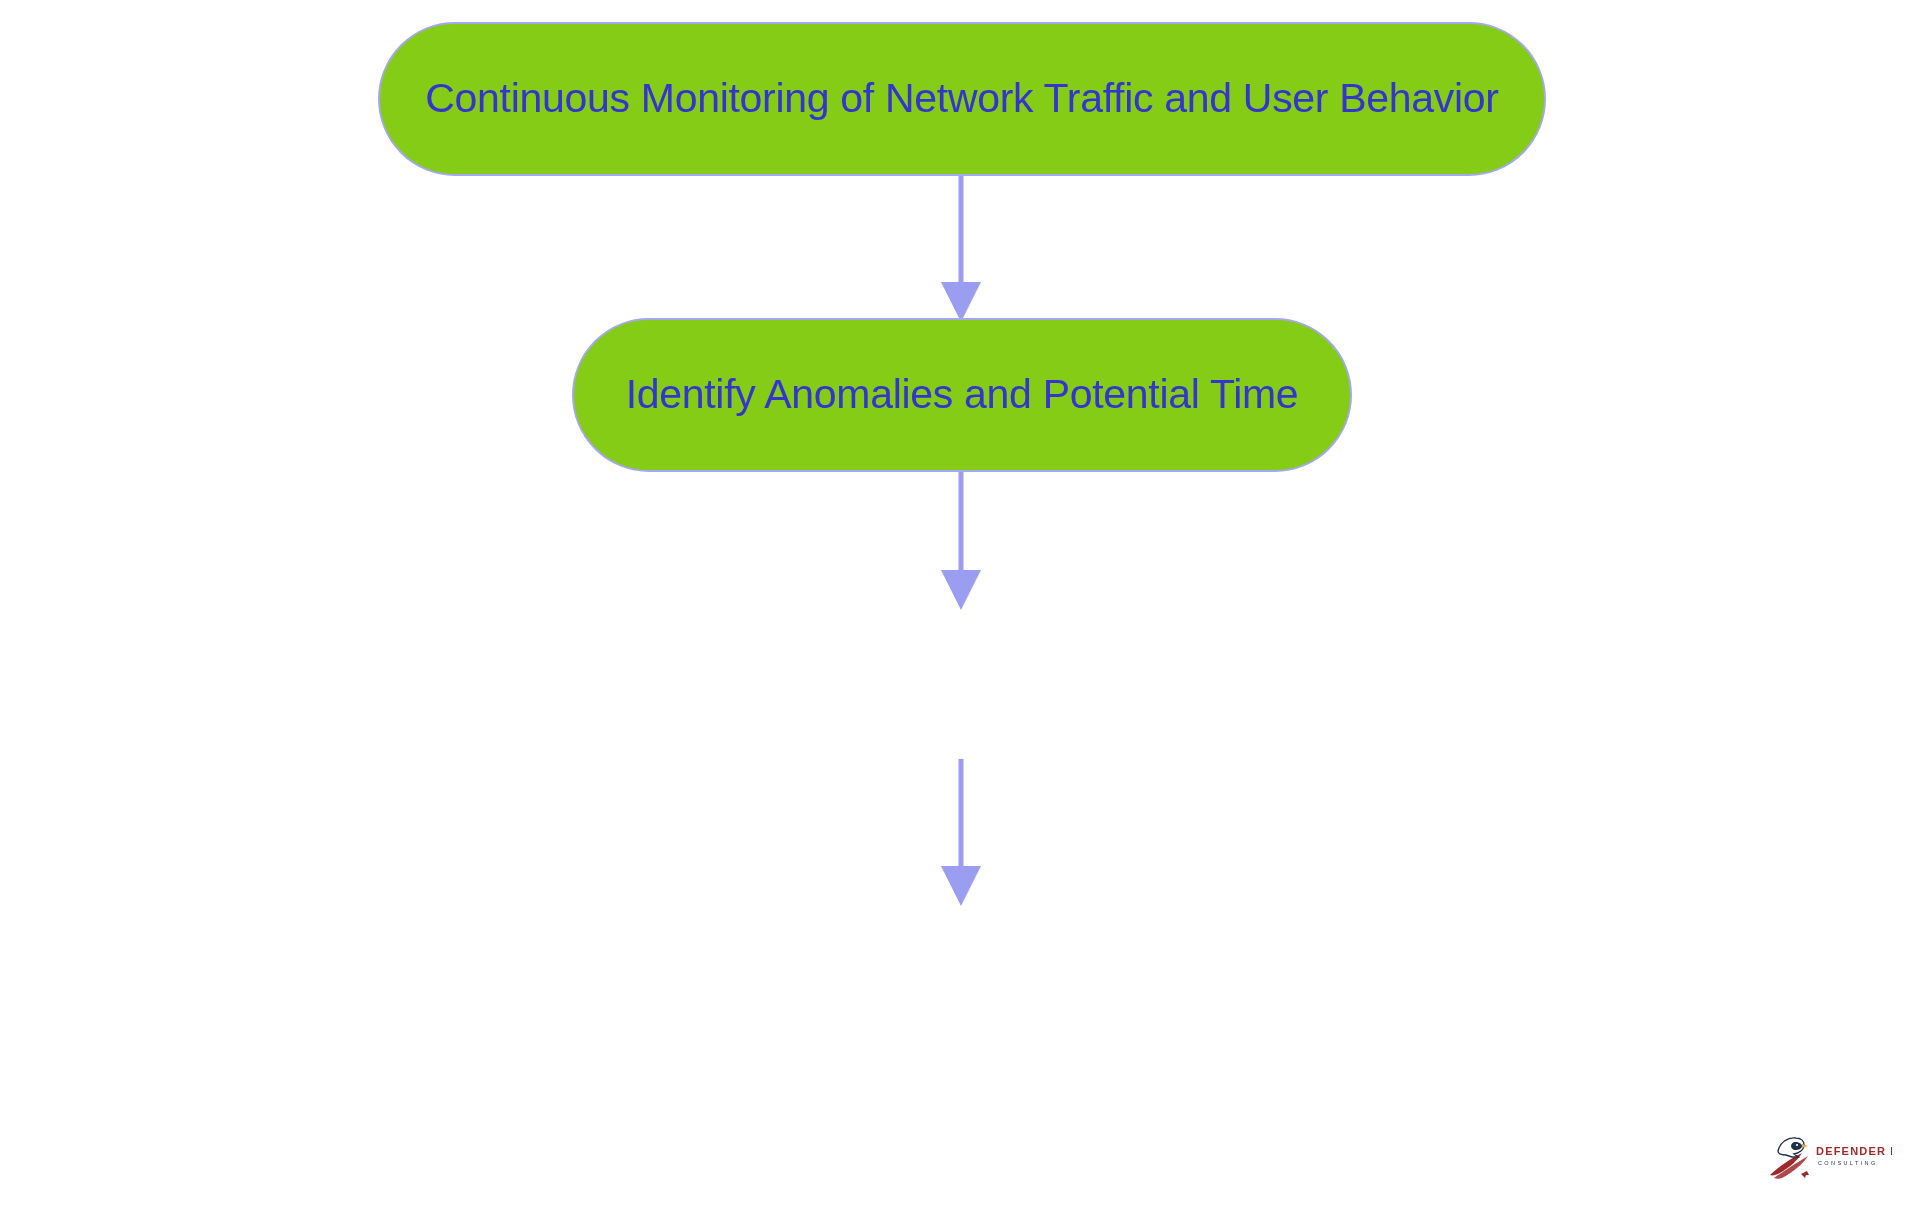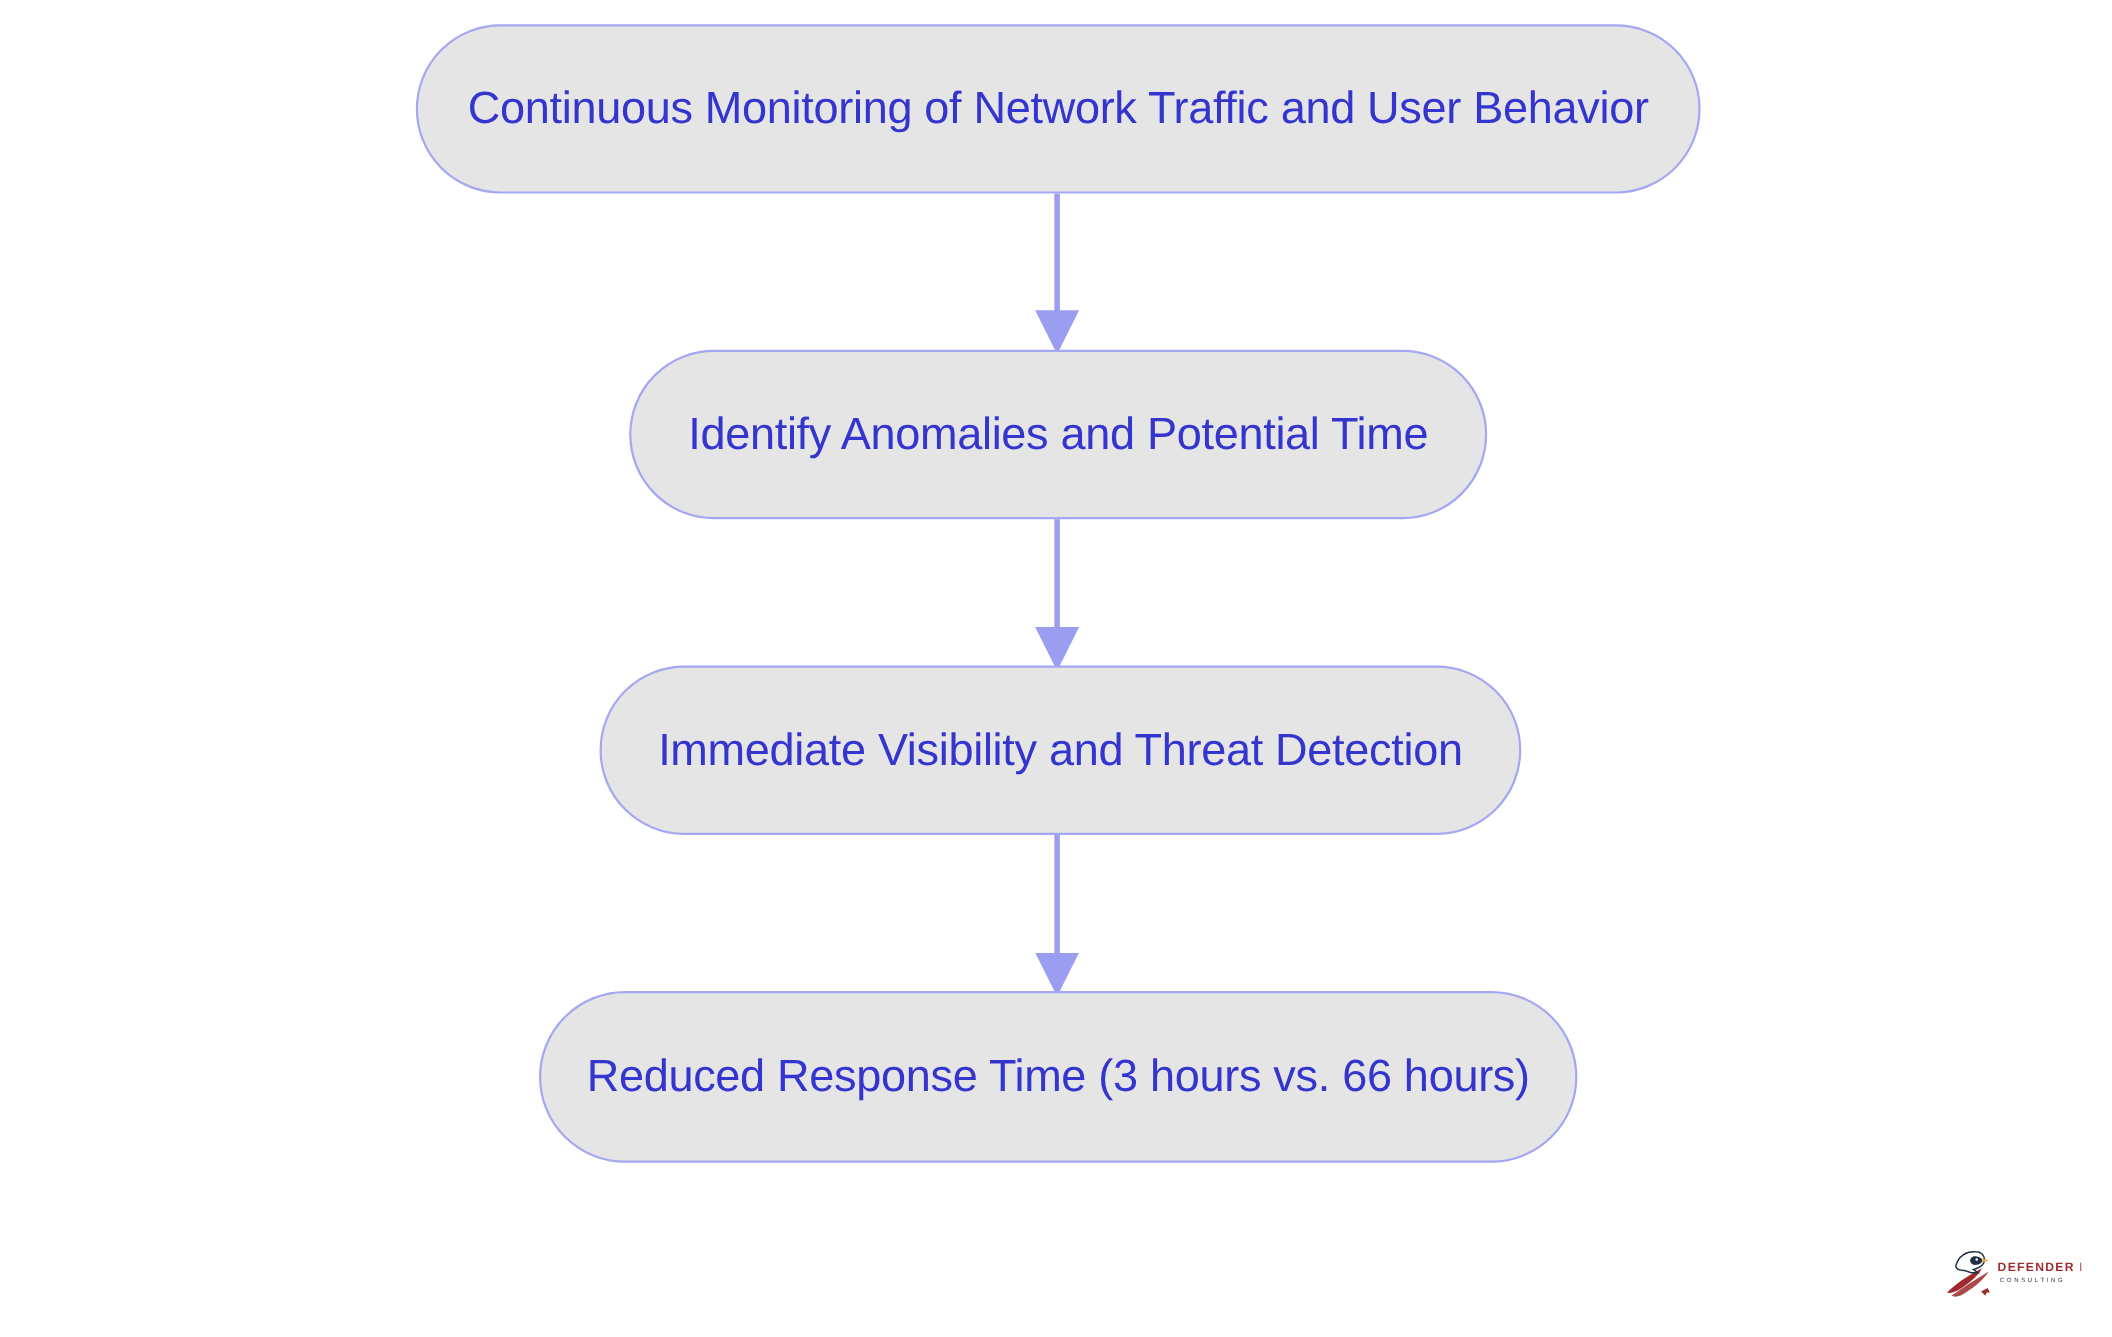--- a/index.html
+++ b/index.html
@@ -19,21 +19,21 @@
     position: absolute;
     left: 0;
     top: 0;
     width: 1920px;
     height: 1215px;
   }
 
   .node {
     position: absolute;
     box-sizing: border-box;
-    background: #e5e5e5;
+    background: #84cc16;
     border: 2px solid #a5a7f2;
     border-radius: 80px;
     display: flex;
     align-items: center;
     justify-content: center;
     text-align: center;
   }
 
   .node-label {
     color: #3434cf;
@@ -93,27 +93,21 @@
   </svg>
 
   <div class="node" id="node-0">
     <span class="node-label">Continuous Monitoring of Network Traffic and User Behavior</span>
   </div>
 
   <div class="node" id="node-1">
     <span class="node-label">Identify Anomalies and Potential Time</span>
   </div>
 
-  <div class="node" id="node-2">
-    <span class="node-label">Immediate Visibility and Threat Detection</span>
-  </div>
 
-  <div class="node" id="node-3">
-    <span class="node-label">Reduced Response Time (3 hours vs. 66 hours)</span>
-  </div>
 
   <div class="logo">
     <svg viewBox="0 0 124 50" width="124" height="50" xmlns="http://www.w3.org/2000/svg">
 
       <path d="M2 42 C10 34 22 26 34 20 C30 27 22 34 12 40 C8 42 4 43 2 42 Z" fill="#9e2a2b"></path>
       <path d="M6 45 C16 38 28 30 40 23 C35 31 25 39 14 45 C11 46 8 46 6 45 Z" fill="#9e2a2b" opacity="0.85"></path>
       <path d="M33 41 l6 -3 l2 4 l-3 0 l-1 3 z" fill="#9e2a2b"></path>
 
       <path d="M10 18 C12 9 20 4 28 5 C33 5 36 8 36 12 C36 17 31 20 26 21 L30 24 L24 24 L18 22 C13 22 10 21 10 18 Z" fill="#ffffff" stroke="#1f3148" stroke-width="1.4"></path>
       <path d="M27 9 C31 9 34 11 34 13 C34 16 30 17 27 17 C25 17 23 15 23 13 C23 11 25 9 27 9 Z" fill="#1f3148"></path>

